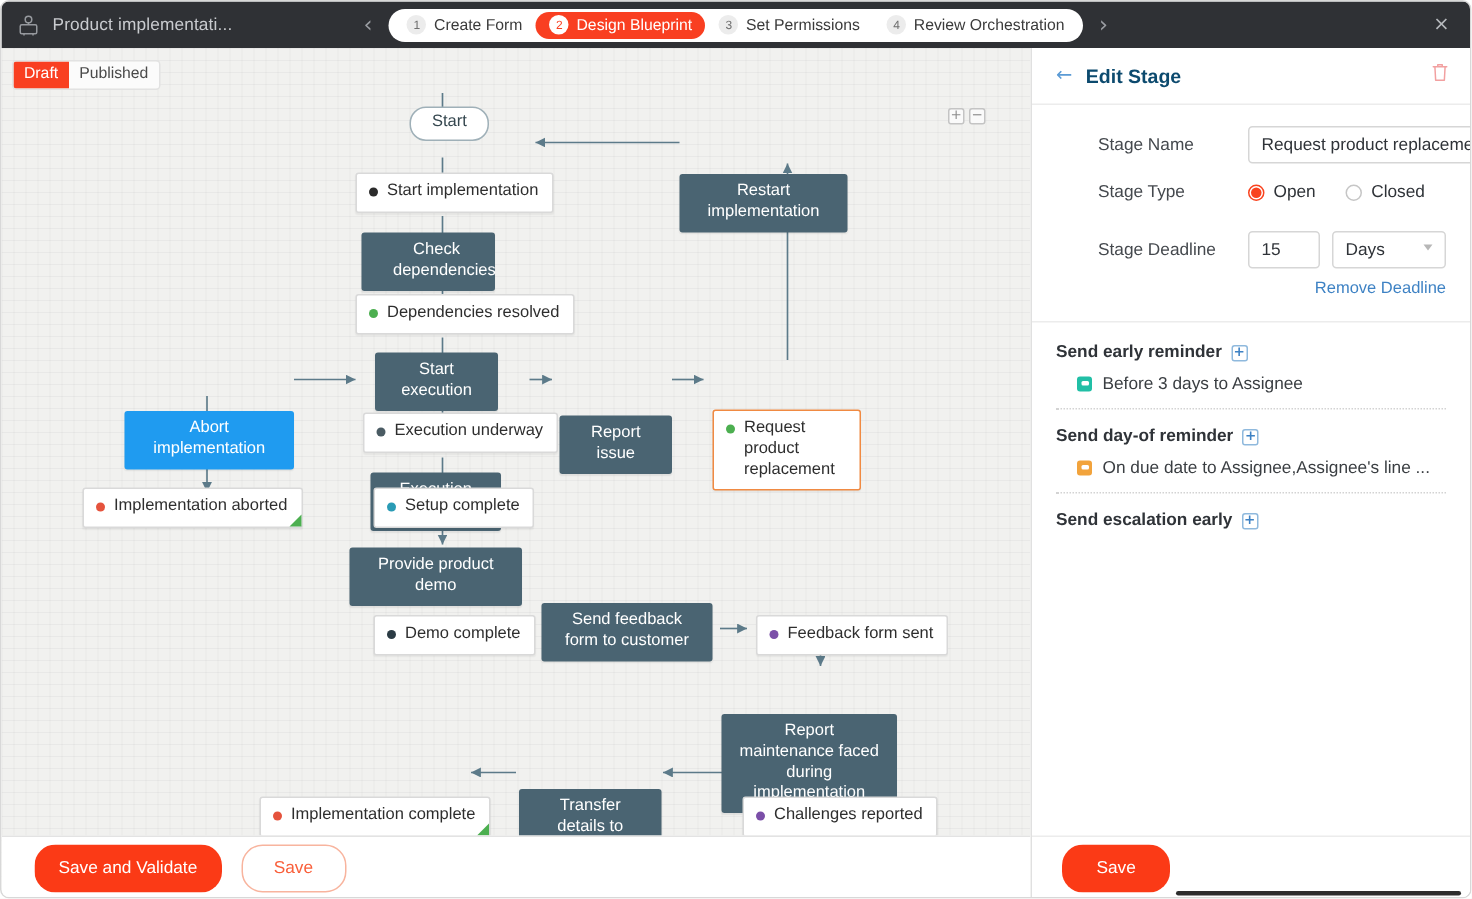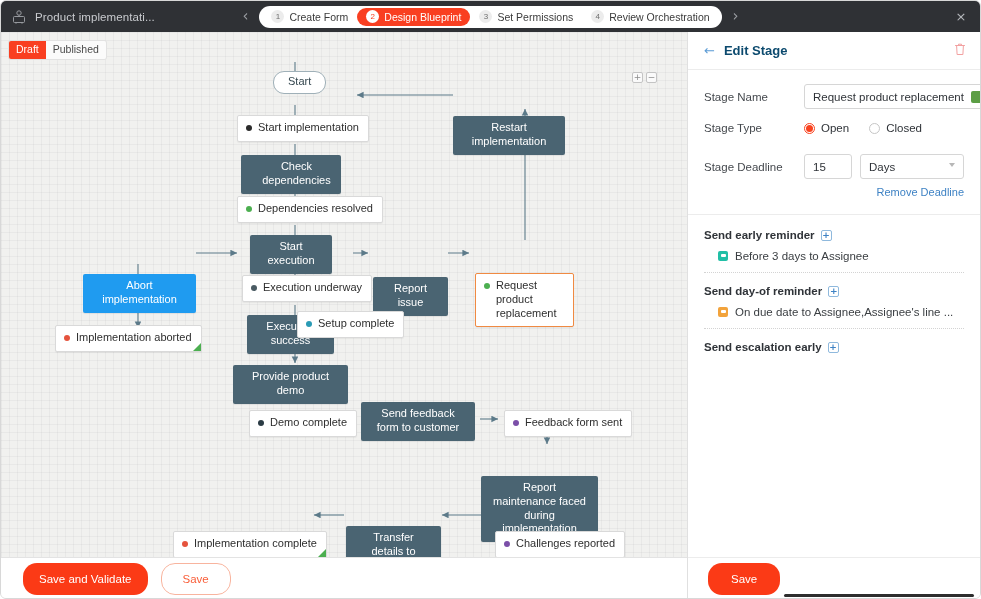--- a/index.html
+++ b/index.html
@@ -167,21 +167,21 @@
   .back-arrow {
     color: #5b9bd5; font-size: 13px; margin-right: 9px; cursor: pointer; line-height: 1;
     font-family: "DejaVu Sans", sans-serif;
   }
   .panel-title { font-size: 13px; color: #0c4a6e; font-weight: bold; }
   .trash-icon { margin-left: auto; cursor: pointer; }
 
   .panel-body { flex: 1 1 auto; overflow: hidden; }
 
   .form-sec { padding: 14px 16px 16px 16px; border-bottom: 1px solid #ececec; }
-  .frow { display: flex; align-items: center; margin-bottom: 13px; }
+  .frow { display: flex; align-items: center; margin-bottom: 13px; margin-left: 28px; }
   .frow:last-child { margin-bottom: 0; }
   .flabel { width: 100px; flex: 0 0 100px; font-size: 11.5px; color: #45494e; }
   .fctl { flex: 1 1 auto; display: flex; align-items: center; }
   .txtfield {
     position: relative; flex: 1 1 auto; height: 25px;
     border: 1px solid #d6d6d6; border-radius: 3px; background: #fff;
     display: flex; align-items: center; padding: 0 26px 0 8px;
     font-size: 11.5px; color: #2f3338; overflow: hidden; white-space: nowrap;
   }
   .color-swatch {
@@ -364,21 +364,21 @@
         <span>Start</span>
       </div>
 
       <div class="node" style="left:236px; top:83px;">
         <div class="node-state">
           <span class="dot" style="background:#2b2b2b"></span>
           <span>Start implementation</span>
         </div>
       </div>
 
-      <div class="node node-trans" style="left:240px; top:123px; width:100px;padding-left:21px;">
+      <div class="node node-trans" style="left:240px; top:123px; width:89px;padding-left:21px;">
         <span>Check dependencies</span>
       </div>
 
       <div class="node" style="left:236px; top:164px;">
         <div class="node-state">
           <span class="dot" style="background:#4caf50"></span>
           <span>Dependencies resolved</span>
         </div>
       </div>
 
@@ -417,21 +417,21 @@
       </div>
 
       <div class="node" style="left:54px; top:293px;">
         <div class="node-state" style="position:relative;">
           <span class="dot" style="background:#e5533d"></span>
           <span>Implementation aborted</span>
           <span class="end-corner"></span>
         </div>
       </div>
 
-      <div class="node" style="left:248px; top:279px;margin-left:48px;">
+      <div class="node" style="left:248px; top:293px;">
         <div class="node-state">
           <span class="dot" style="background:#2a9bb5"></span>
           <span>Setup complete</span>
         </div>
       </div>
 
       <div class="node node-trans" style="left:232px; top:333px; width:115px;">
         <span>Provide product demo</span>
       </div>
 

